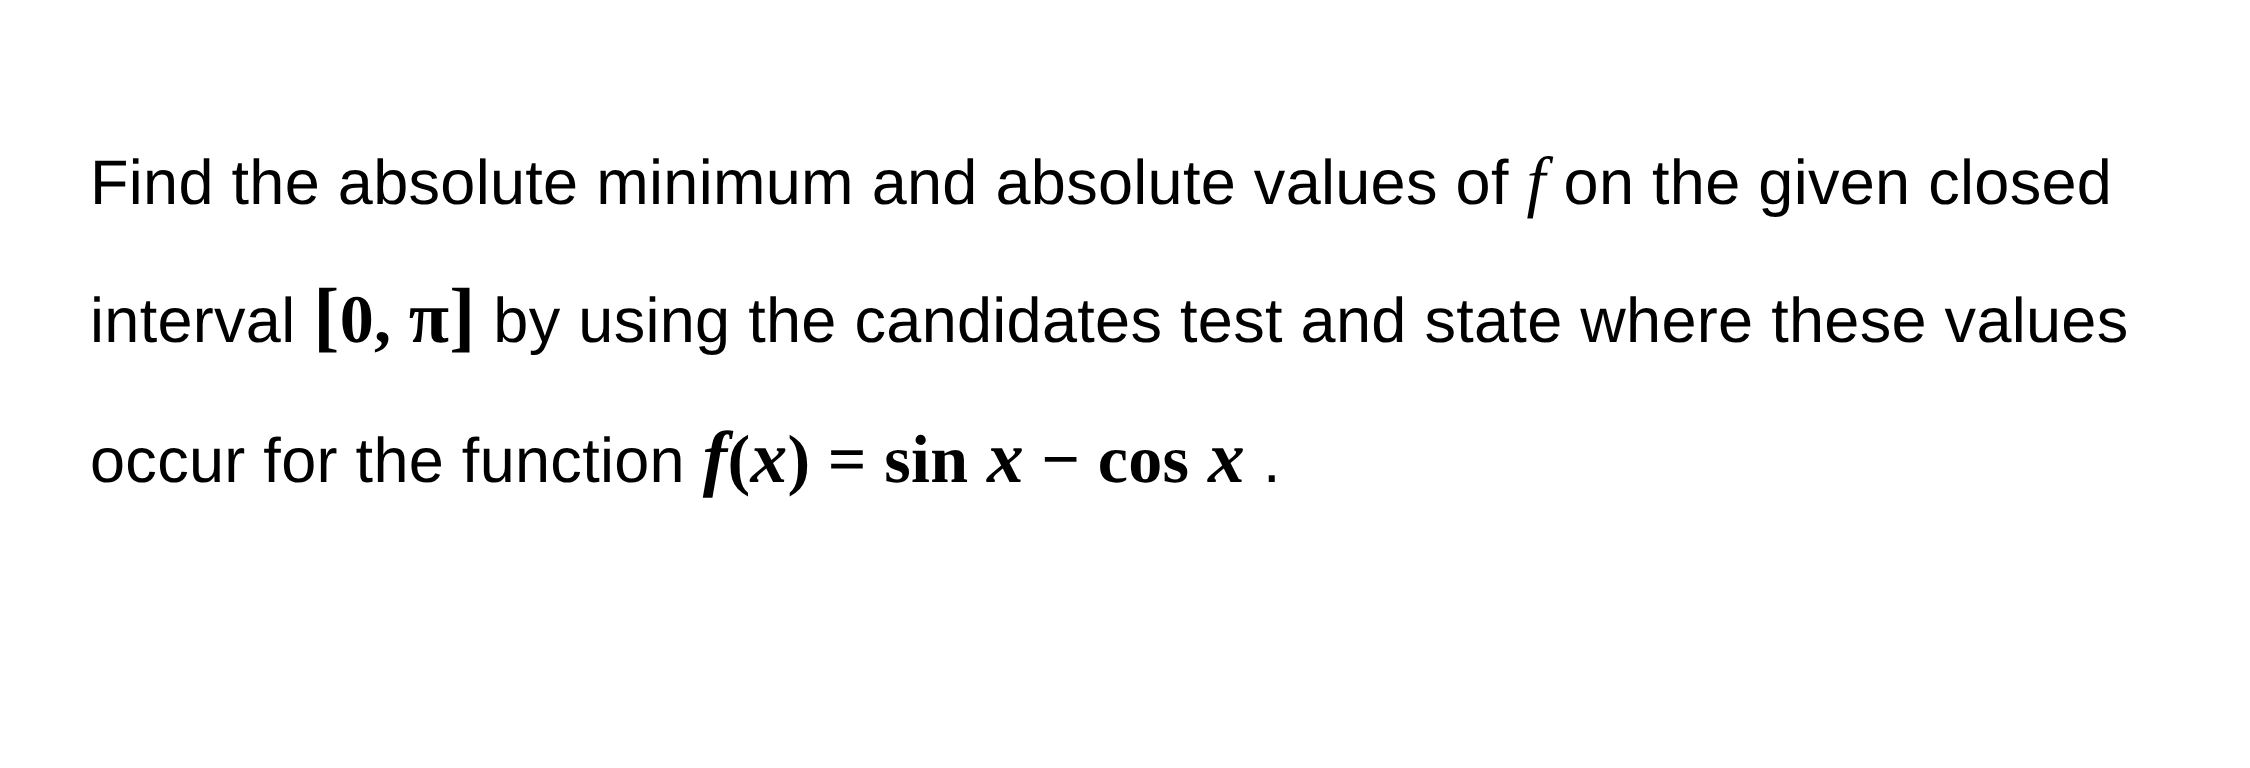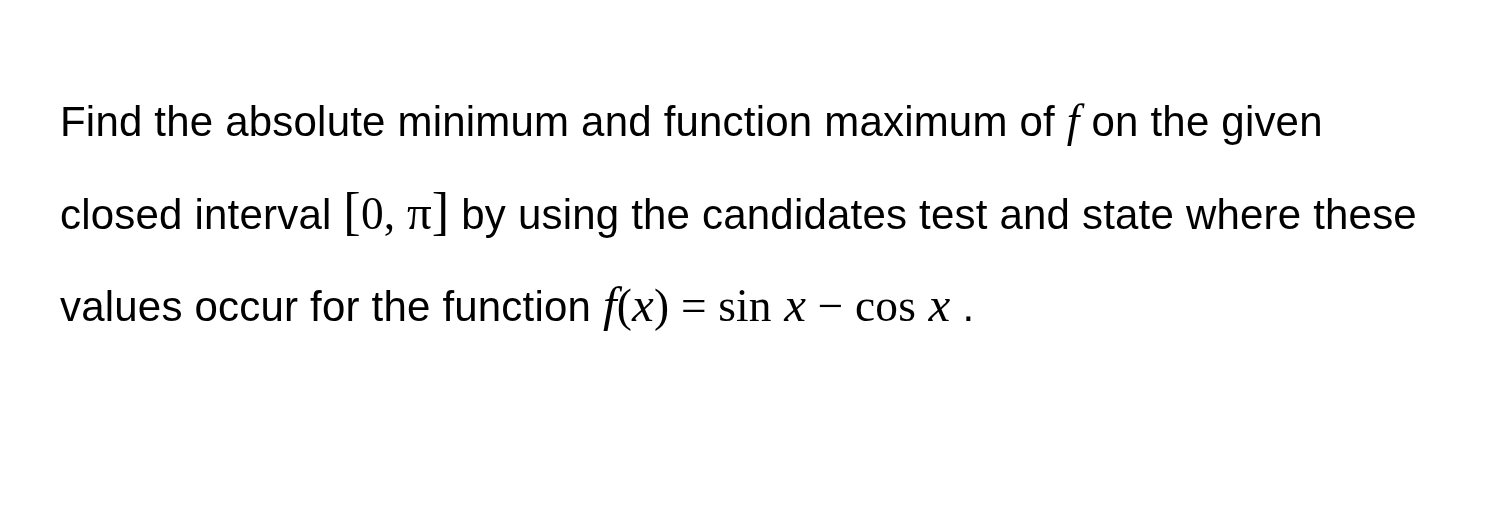--- a/index.html
+++ b/index.html
@@ -19,35 +19,36 @@
     }
     .problem-text {
       font-size: 42px;
       line-height: 1.85;
       font-weight: 400;
       letter-spacing: 0.2px;
     }
     .math {
       font-family: 'Times New Roman', Times, serif;
       font-size: 1.08em;
+      font-weight: bold;
     }
     .math-italic {
       font-family: 'Times New Roman', Times, serif;
       font-style: italic;
       font-size: 1.08em;
     }
     .paren {
       font-family: 'Times New Roman', Times, serif;
       font-size: 1.15em;
     }
   </style>
 </head>
 <body>
 
 <div class="problem-text">
-  <span>Find the absolute minimum and function maximum of </span>
+  <span>Find the absolute minimum and absolute values of </span>
   <span class="math-italic">f</span>
   <span> on the given closed interval </span>
   <span class="math"><span class="paren">[</span>0, <span class="math-italic" style="font-style:normal;">π</span><span class="paren">]</span></span>
   <span> by using the candidates test and state where these values occur for the function </span>
   <span class="math"><span class="math-italic">f</span>(<span class="math-italic">x</span>)<span> = </span><span>sin</span><span class="math-italic"> x</span><span> − </span><span>cos</span><span class="math-italic"> x</span></span>
   <span> .</span>
 </div>
 
 </body></html>

